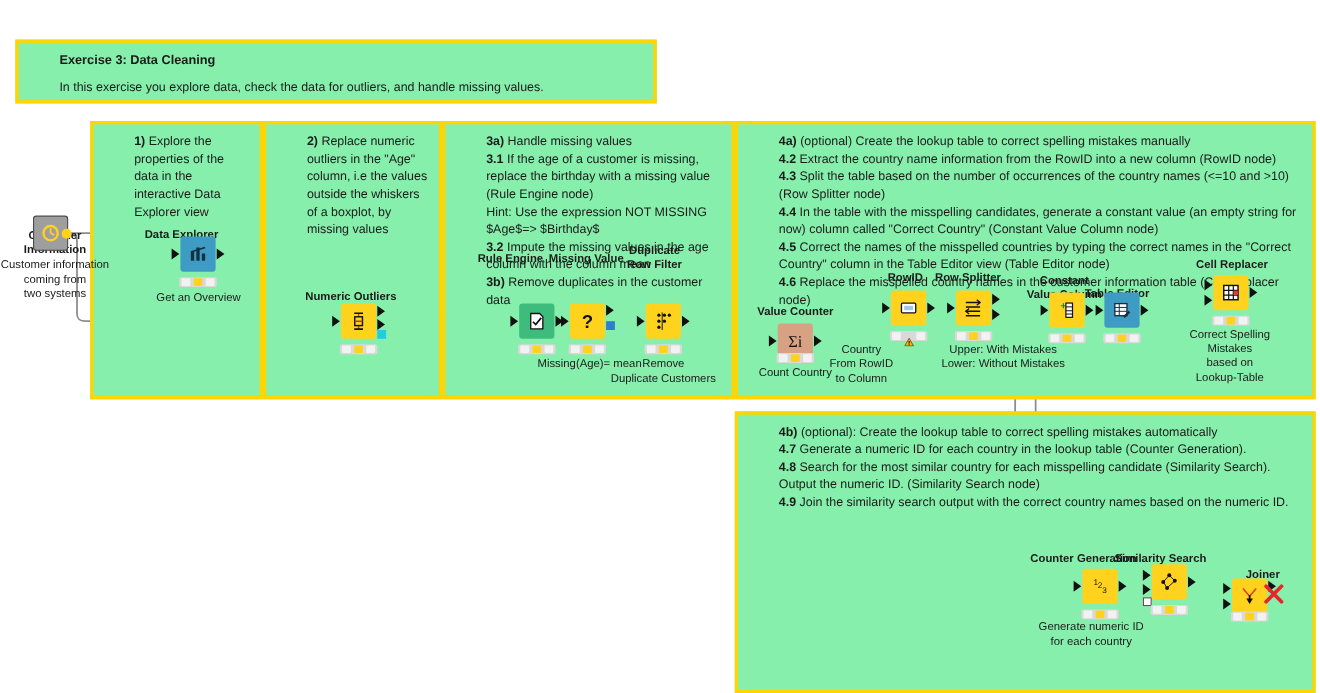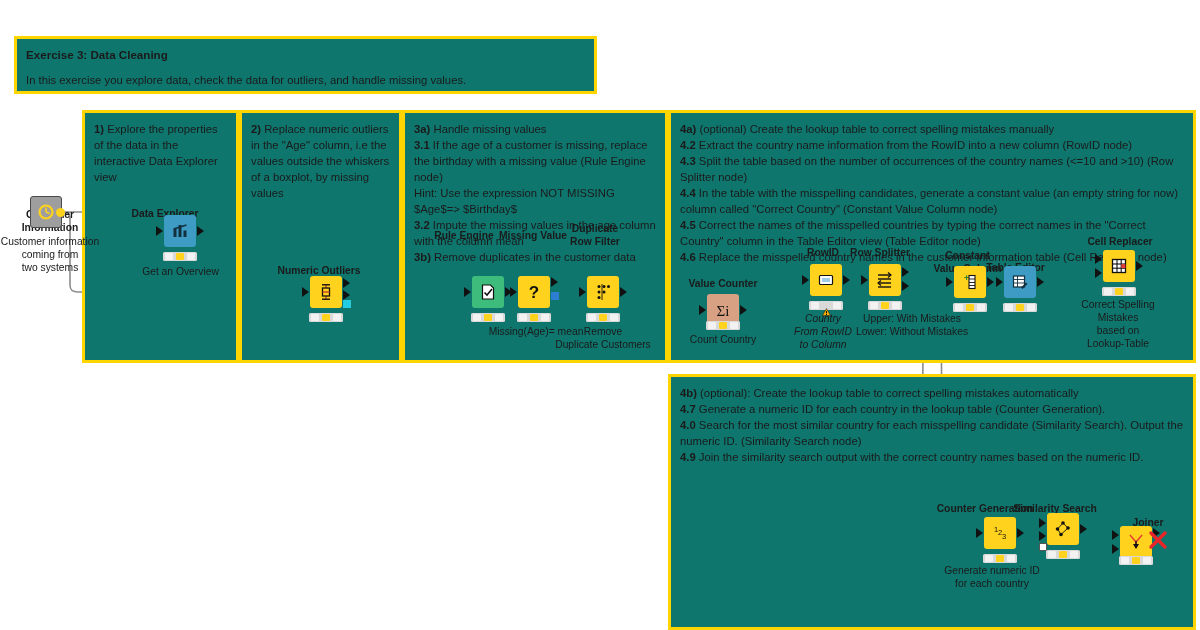--- a/index.html
+++ b/index.html
@@ -1,20 +1,20 @@
 <!DOCTYPE html>
 <html><head>
 <meta charset="utf-8">
 <style>
   html,body{margin:0;padding:0;background:#ffffff;}
   body{width:1200px;height:630px;position:relative;overflow:hidden;
        font-family:"Liberation Sans",sans-serif;color:#1a1a1a;}
 
   
-  .anno{position:absolute;box-sizing:border-box;border:3px solid #FFD500;background:#0f766e;}
+  .anno{position:absolute;box-sizing:border-box;border:3px solid #FFD500;background:#86efac;padding-left:28px;}
   .anno-inner{padding:8px 9px;font-size:11.3px;line-height:1.42;color:#1a1a1a;}
   .anno-inner b{font-weight:bold;}
   .anno-title{font-weight:bold;font-size:11.6px;}
   .anno-gap{height:9px;}
 
   #title-box{left:14px;top:36px;width:583px;height:58px;}
   #box1{left:82px;top:110px;width:157px;height:253px;}
   #box2{left:239px;top:110px;width:163px;height:253px;}
   #box3{left:402px;top:110px;width:266px;height:253px;}
   #box4a{left:668px;top:110px;width:528px;height:253px;}
@@ -126,21 +126,21 @@
       <div><b> 4.3</b> Split the table based on the number of occurrences of the country names (&lt;=10 and &gt;10) (Row Splitter node)</div>
       <div><b> 4.4</b> In the table with the misspelling candidates, generate a constant value (an empty string for now) column called "Correct Country" (Constant Value Column node)</div>
       <div><b> 4.5</b> Correct the names of the misspelled countries by typing the correct names in the "Correct Country" column in the Table Editor view (Table Editor node)</div>
       <div><b> 4.6</b> Replace the misspelled country names in the customer information table (Cell Replacer node)</div>
     </div>
 </div>
 <div class="anno" id="box4b">
   <div class="anno-inner">
       <div><b>4b)</b> (optional): Create the lookup table to correct spelling mistakes automatically</div>
       <div><b> 4.7</b> Generate a numeric ID for each country in the lookup table (Counter Generation).</div>
-      <div><b> 4.0</b> Search for the most similar country for each misspelling candidate (Similarity Search). Output the numeric ID. (Similarity Search node)</div>
+      <div><b> 4.8</b> Search for the most similar country for each misspelling candidate (Similarity Search). Output the numeric ID. (Similarity Search node)</div>
       <div><b> 4.9</b> Join the similarity search output with the correct country names based on the numeric ID.</div>
     </div>
 </div>
 
 <div class="node">
   <div class="node-label" style="left:2px;top:182px;width:96px;margin-top:27px;">Customer
 Information</div>
   <div class="node-body nb-gray" style="left:30px;top:196px;">
     <svg class="icn" width="20" height="20" viewBox="0 0 20 20">
       <circle cx="10" cy="10" r="6.5" fill="none" stroke="#FFD21E" stroke-width="2.2"></circle>
@@ -287,21 +287,21 @@
     <i></i>
     <i class="warn">
       <svg width="9" height="8" viewBox="0 0 9 8">
           <path d="M4.5 0.5 L8.5 7.5 L0.5 7.5 Z" fill="#FFB300" stroke="#111" stroke-width="0.5"></path>
           <rect x="4" y="3" width="1" height="2.4" fill="#111"></rect>
           <rect x="4" y="6" width="1" height="1" fill="#111"></rect>
         </svg>
     </i>
     <i></i>
   </div>
-  <div class="node-desc" style="left:778px;top:313px;width:90px;font-style:italic;">Country
+  <div class="node-desc" style="left:738px;top:313px;width:90px;">Country
 From RowID
 to Column</div>
 </div>
 
 <div class="node">
   <div class="node-label" style="left:835px;top:247px;width:90px;">Row Splitter</div>
   <div class="port" style="left:861px;top:275px;"></div>
   <div class="node-body nb-yellow" style="left:869px;top:264px;">
     <svg class="icn" width="20" height="20" viewBox="0 0 20 20">
       <line x1="3" y1="5" x2="16" y2="5" stroke="#111" stroke-width="1.4"></line>

